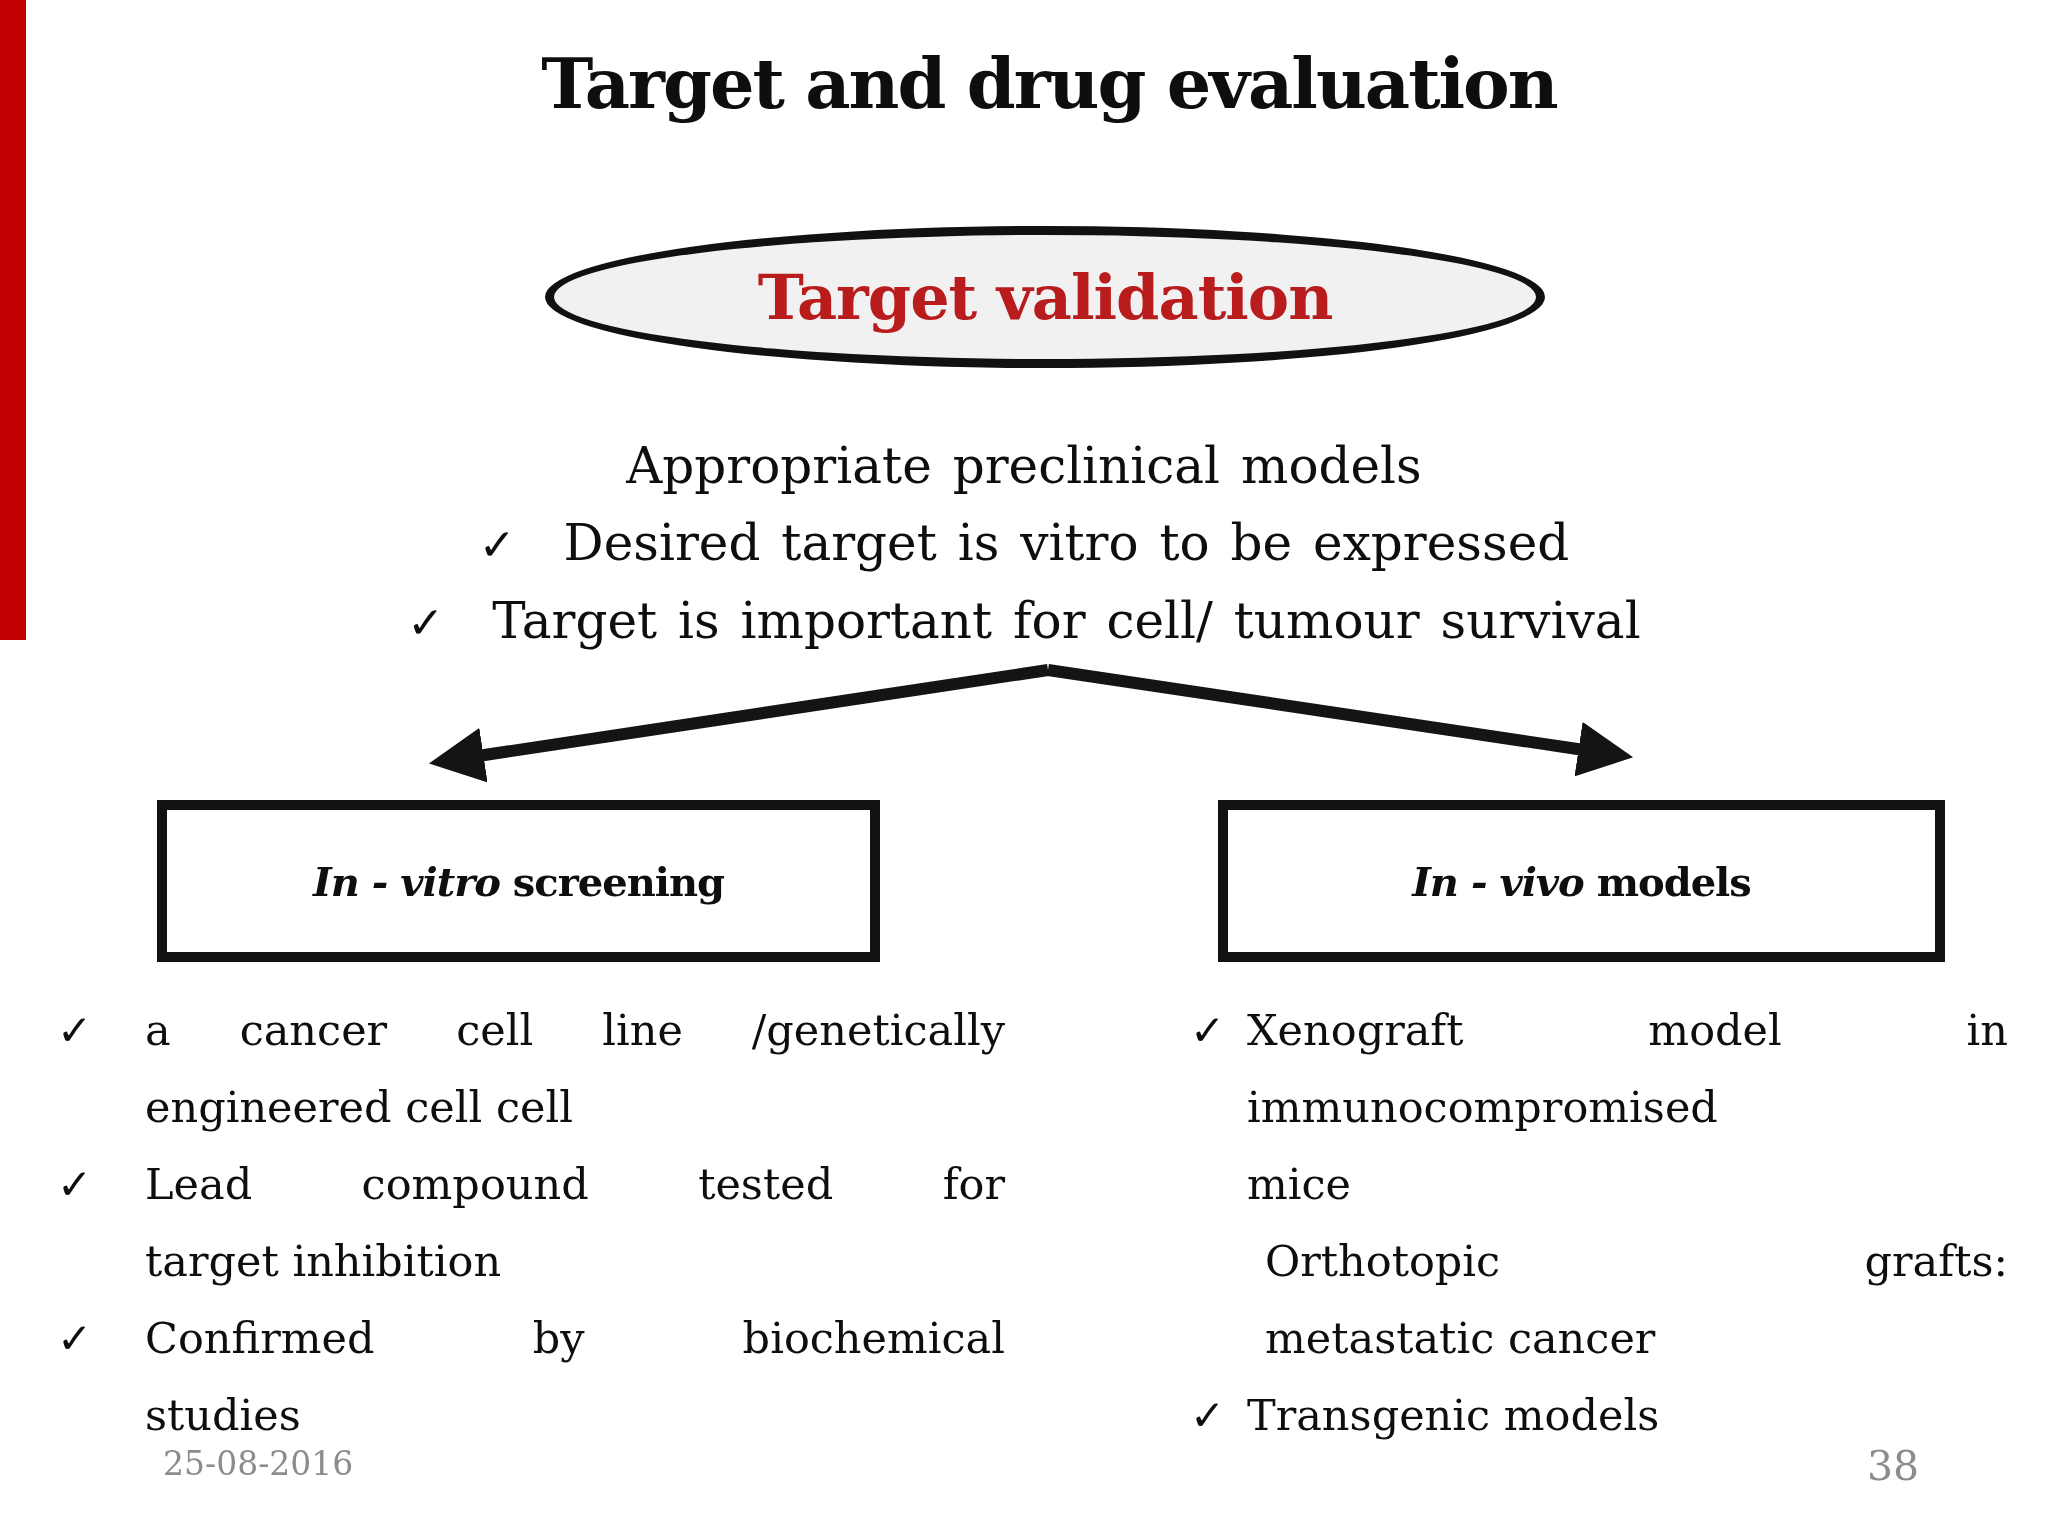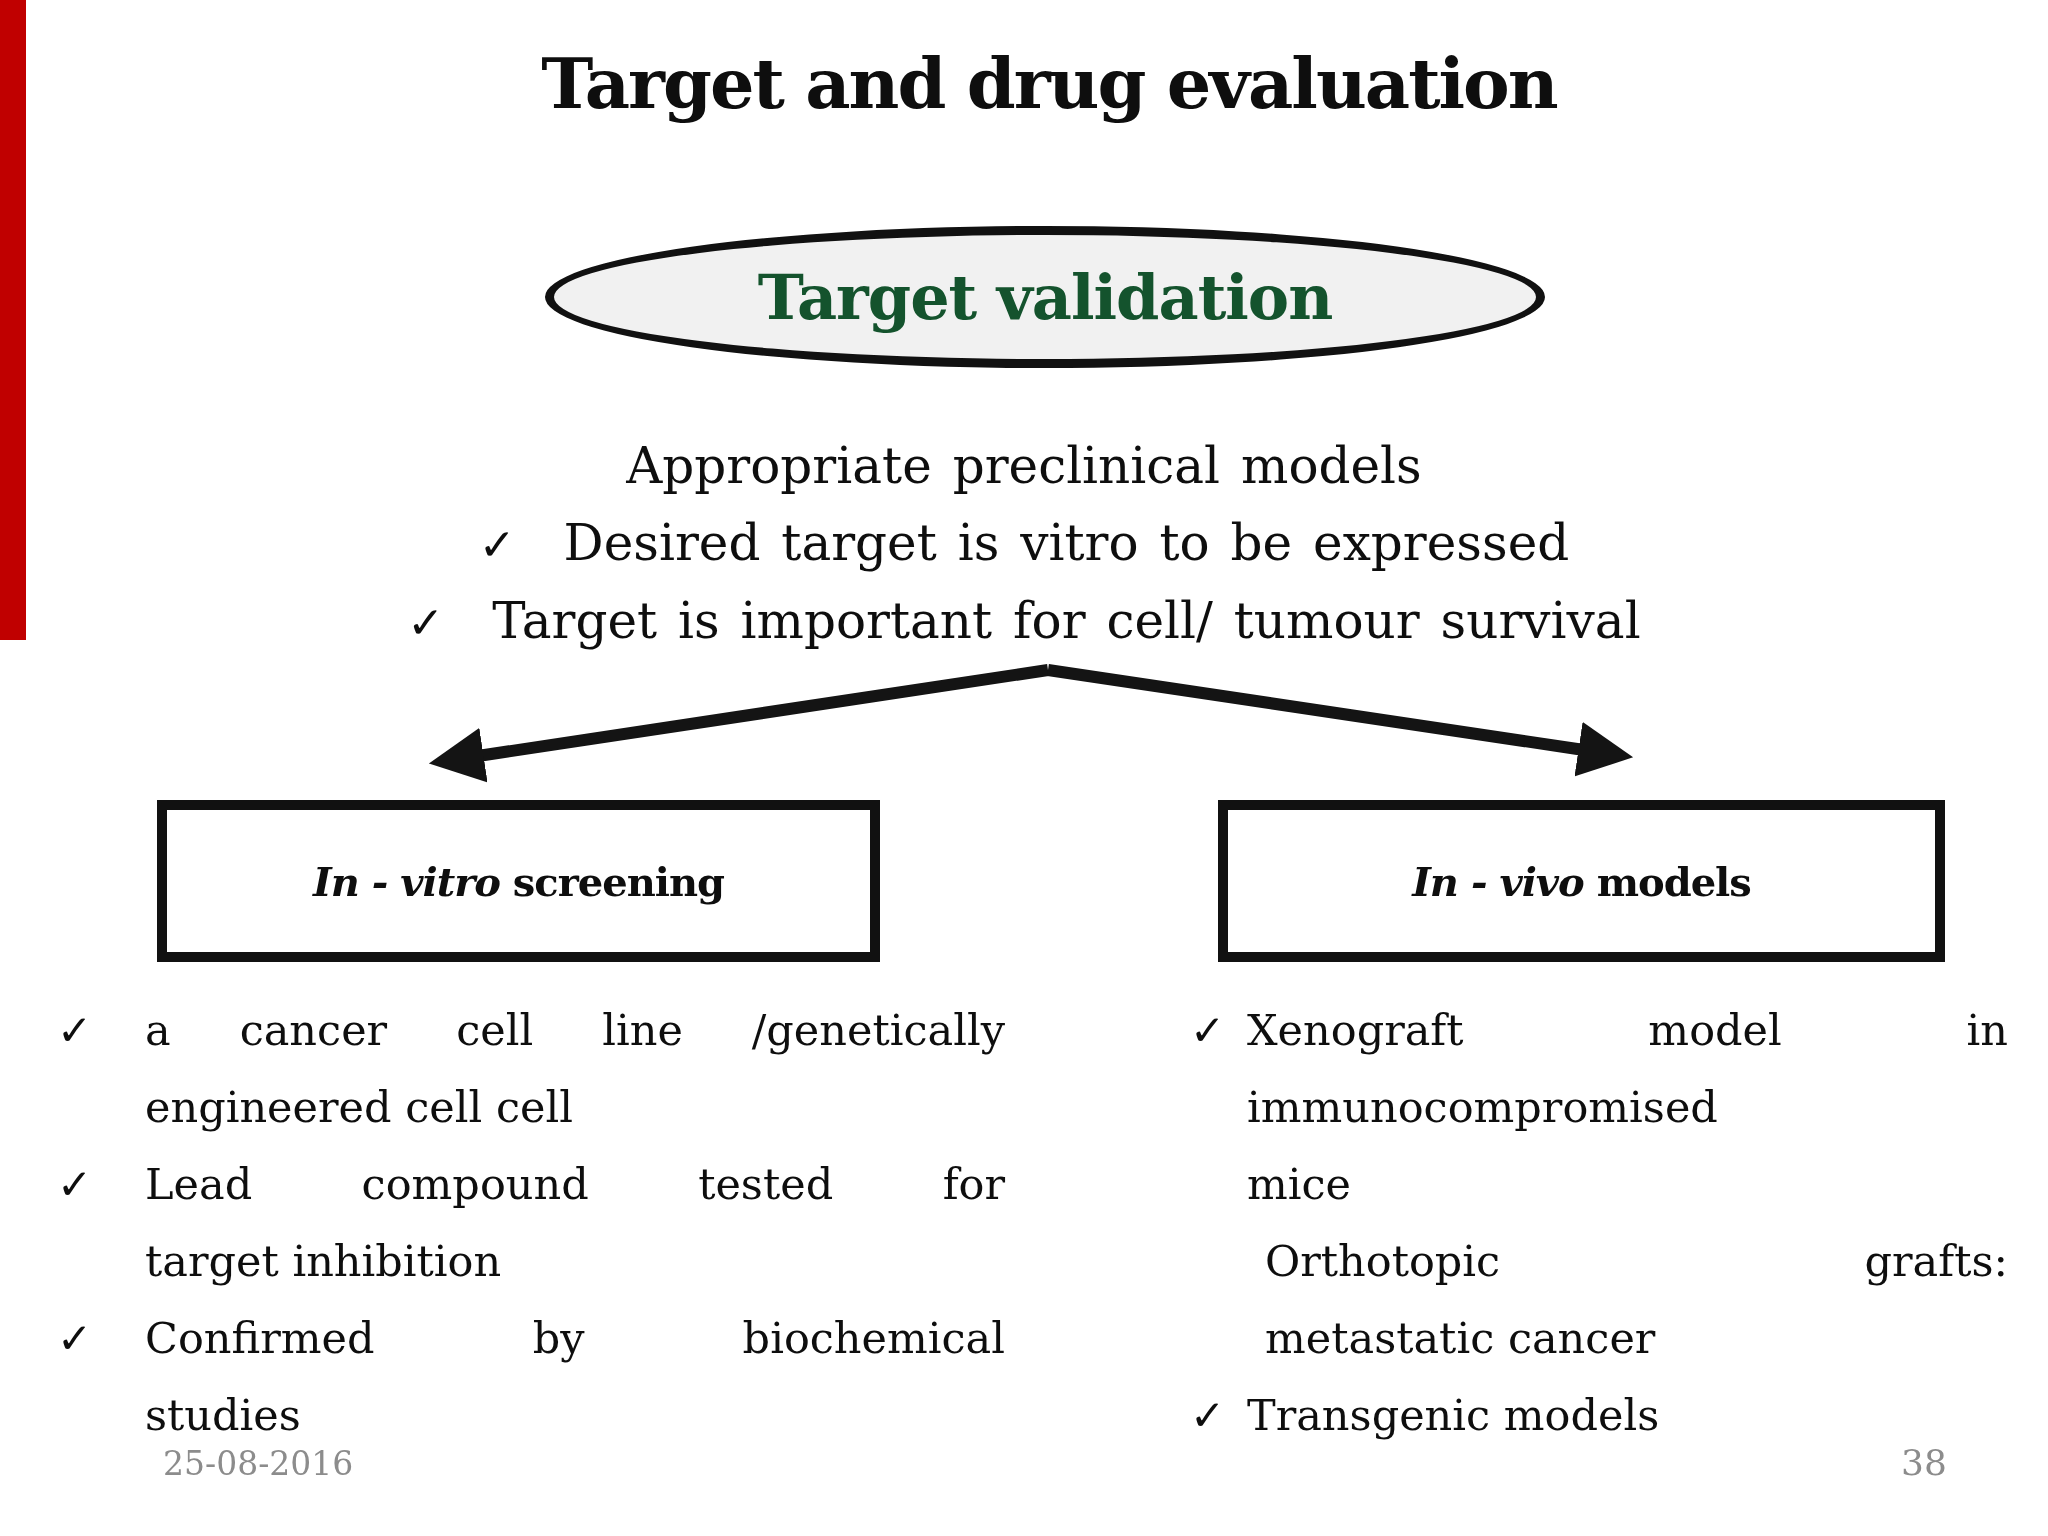--- a/index.html
+++ b/index.html
@@ -14,21 +14,21 @@
     position:absolute; left:0; top:42px; width:100%;
     text-align:center; text-indent:50px;
     font-size:70px; font-weight:700; letter-spacing:-2px; white-space:nowrap;
   }
 
   .ellipse {
     position:absolute; left:545px; top:226px; width:1000px; height:142px;
     box-sizing:border-box; background:#f1f1f1; border:9px solid #111111;
     border-radius:50%; display:flex; align-items:center; justify-content:center;
   }
-  .ellipse-label { font-size:62px; font-weight:700; color:#14532d; letter-spacing:-1px; white-space:nowrap; }
+  .ellipse-label { font-size:62px; font-weight:700; color:#b91c1c; letter-spacing:-1px; white-space:nowrap; }
 
   .mid {
     position:absolute; left:0; top:428px; width:2048px;
     text-align:center; font-size:50px; line-height:77px; word-spacing:5px; white-space:nowrap;
   }
   .mid-check {
     font-family:"DejaVu Sans", "Liberation Sans", sans-serif;
     font-size:44px; font-weight:700; margin-right:48px;
   }
 
@@ -53,21 +53,21 @@
     font-weight:700; font-size:42px; line-height:77px;
   }
   .col.left  .check-cell { flex:0 0 88px; }
   .col.right .check-cell { flex:0 0 57px; }
   .lines { flex:1 1 auto; min-width:0; }
   .item.indent .lines { padding-left:18px; }
   .jline { text-align:justify; }
   .jline.stretch { text-align-last:justify; }
 
   .footer-date { position:absolute; left:163px;  top:1444px; font-size:33px; color:#8c8c8c; }
-  .page-number { position:absolute; left:1867px; top:1442px; font-size:36px; color:#8c8c8c;margin-left:34px; }
+  .page-number { position:absolute; left:1867px; top:1442px; font-size:41px; color:#8c8c8c; }
 </style>
 </head>
 <body>
 
 <div class="slide">
 
   <div class="red-bar"></div>
 
   <div class="title">Target and drug evaluation</div>
 

